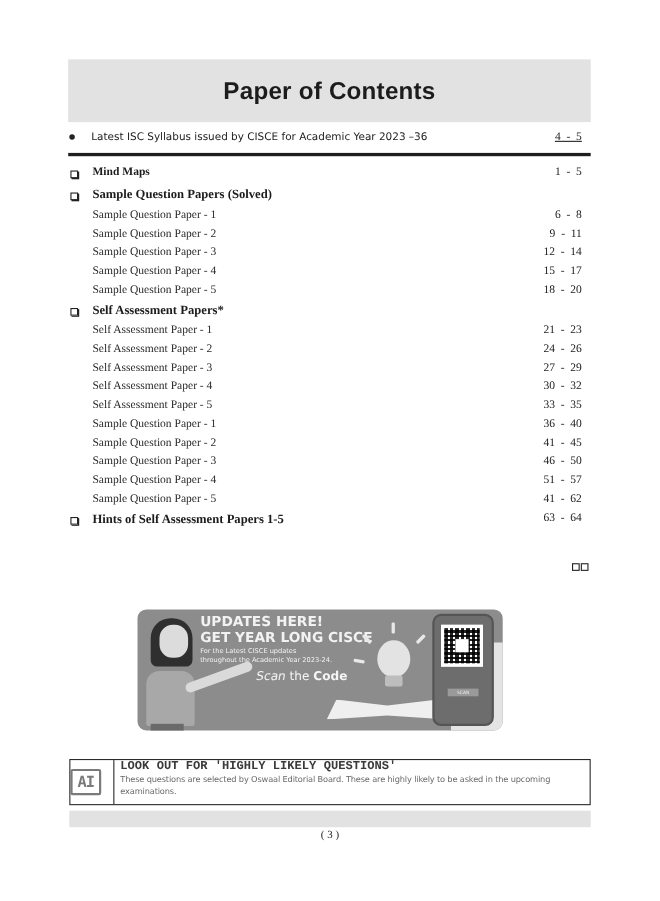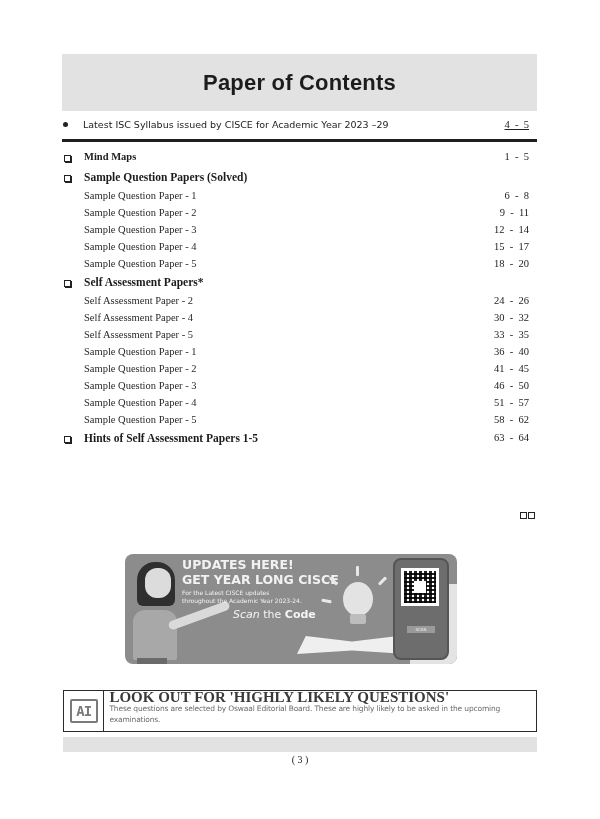--- a/index.html
+++ b/index.html
@@ -43,38 +43,38 @@
   .qr { position:absolute; left:276px; top:14px; width:38px; height:38px; background:
     repeating-linear-gradient(90deg,#222 0 3px,#fff 3px 5px),
     #fff; border:3px solid #fff; box-sizing:border-box; }
   .qr-inner { position:absolute; left:279px; top:17px; width:32px; height:32px; background:
     linear-gradient(#fff,#fff) 10px 10px/12px 12px no-repeat,
     repeating-linear-gradient(0deg,#222 0 2px,#fff 2px 4px),
     repeating-linear-gradient(90deg,#222 0 3px,#fff 3px 5px); background-blend-mode:normal,multiply,normal; }
   .scan-btn { position:absolute; left:282px; top:72px; width:28px; height:7px; background:#9a9a9a; font-family:"DejaVu Sans", sans-serif; font-size:4px; color:#eee; text-align:center; line-height:7px; }
   .girl-legs { position:absolute; left:12px; top:104px; width:30px; height:8px; background:#6a6a6a; }
   .notice { position:absolute; left:63px; top:690px; width:474px; height:42px; border:1.5px solid #2a2a2a; box-sizing:border-box; display:flex; }
-  .notice .icon-cell { width:41px; border-right:1.5px solid #2a2a2a; display:flex; align-items:center; justify-content:center; }
+  .notice .icon-cell { width:41px; border-right:1.5px solid #2a2a2a; display:flex; align-items:center; }
   .ai-icon { width:28px; height:24px; border:2px solid #7a7a7a; border-radius:2px; box-sizing:border-box; font-family:"DejaVu Sans Mono", monospace; font-weight:bold; font-size:14px; color:#7a7a7a; display:flex; align-items:center; justify-content:center; letter-spacing:-1px; }
   .notice .text { padding:1px 0 0 5px; }
-  .notice .title { font-family:Liberation Serif, serif; font-weight:bold; font-size:15px; color:#3a3a3a; line-height:11px; }
+  .notice .title { font-family:Liberation Mono, monospace; font-weight:bold; font-size:11px; color:#3a3a3a; line-height:11px; }
   .notice .desc { font-family:"DejaVu Sans", sans-serif; font-size:7.5px; color:#6a6a6a; line-height:11px; letter-spacing:-0.15px; }
   .footer-band { position:absolute; left:63px; top:737px; width:474px; height:15px; background:#e2e2e2; }
   .page-number { position:absolute; left:0; top:754px; width:600px; text-align:center; font-family:"Liberation Serif", serif; font-size:10px; color:#222; }
 </style>
 </head>
 <body>
 
 <div class="header-band">
   <h1>Paper of Contents</h1>
 </div>
 
 <div class="syllabus-row">
   <span class="bullet"></span>
-  <span class="label">Latest ISC Syllabus issued by CISCE for Academic Year 2023 –29</span>
+  <span class="label">Latest ISC Syllabus issued by CISCE for Academic Year 2023 –36</span>
   <span class="pages">4  -  5</span>
 </div>
 
 <div class="rule"></div>
 
 <div class="toc">
   <div class="row section first">
     <span class="box"></span>
     <span class="label">Mind Maps</span>
     <span class="pages">1  -  5</span>
@@ -103,24 +103,32 @@
   <div class="row item">
       <span class="label">Sample Question Paper - 5</span>
       <span class="pages">18  -  20</span>
     </div>
 
   <div class="row section">
     <span class="box"></span>
     <span class="label">Self Assessment Papers*</span>
   </div>
   <div class="row item">
+      <span class="label">Self Assessment Paper - 1</span>
+      <span class="pages">21  -  23</span>
+    </div>
+  <div class="row item">
       <span class="label">Self Assessment Paper - 2</span>
       <span class="pages">24  -  26</span>
     </div>
   <div class="row item">
+      <span class="label">Self Assessment Paper - 3</span>
+      <span class="pages">27  -  29</span>
+    </div>
+  <div class="row item">
       <span class="label">Self Assessment Paper - 4</span>
       <span class="pages">30  -  32</span>
     </div>
   <div class="row item">
       <span class="label">Self Assessment Paper - 5</span>
       <span class="pages">33  -  35</span>
     </div>
 
   <div class="row item">
       <span class="label">Sample Question Paper - 1</span>
@@ -133,21 +141,21 @@
   <div class="row item">
       <span class="label">Sample Question Paper - 3</span>
       <span class="pages">46  -  50</span>
     </div>
   <div class="row item">
       <span class="label">Sample Question Paper - 4</span>
       <span class="pages">51  -  57</span>
     </div>
   <div class="row item">
       <span class="label">Sample Question Paper - 5</span>
-      <span class="pages">58  -  62</span>
+      <span class="pages">41  -  62</span>
     </div>
 
   <div class="row section" style="height:22px;">
     <span class="box"></span>
     <span class="label">Hints of Self Assessment Papers 1-5</span>
     <span class="pages">63  -  64</span>
   </div>
 </div>
 
 <div class="end-mark" style="right:65px;">

